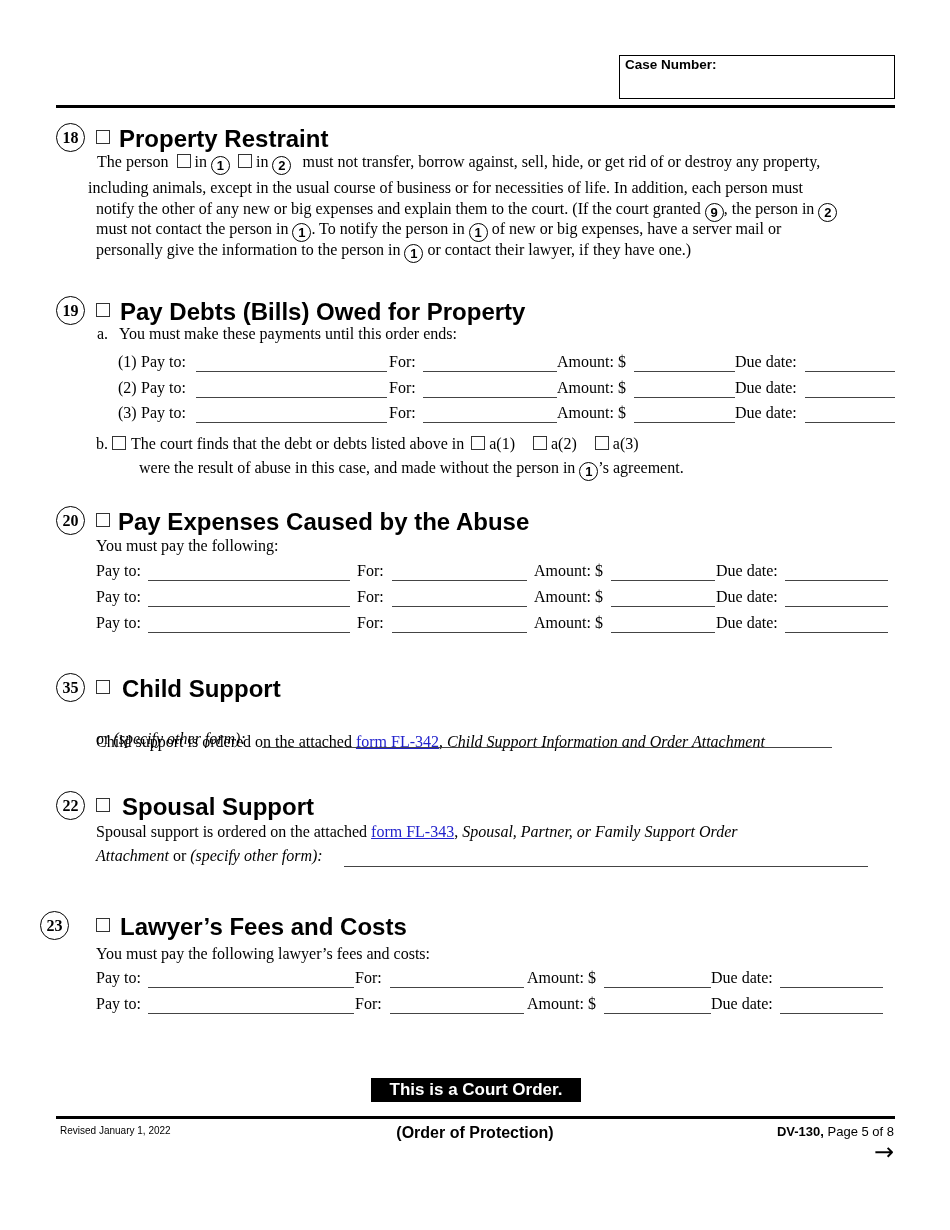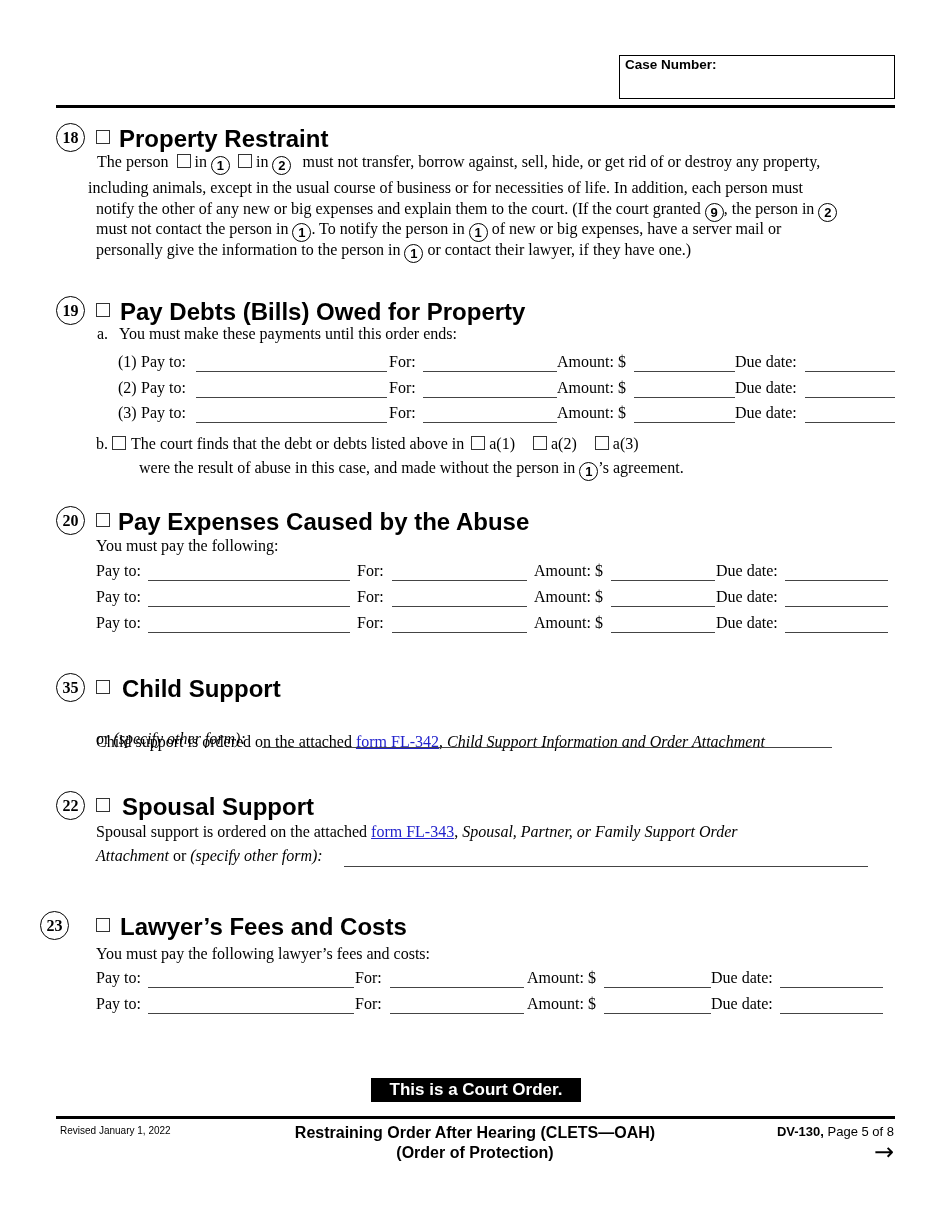--- a/index.html
+++ b/index.html
@@ -226,20 +226,19 @@
       <div class="abs line" style="left:604px;top:1013px;width:107px"></div>
       <div class="abs txt" style="left:711px;top:994px">Due date:</div>
       <div class="abs line" style="left:780px;top:1013px;width:103px"></div>
     </div>
   </div>
 
 <div class="abs court-order">This is a Court Order.</div>
 <div class="abs foot-rule"></div>
 <div class="abs foot-left">Revised January 1, 2022</div>
 <div class="abs foot-center">
-  <div>Restraining Order After Hearing (CLETS—OAH)</div>
   <div>(Order of Protection)</div>
 </div>
 <div class="abs foot-right">
   <b>DV-130,</b>
   <span>Page 5 of 8</span>
 </div>
 <div class="abs foot-arrow">→</div>
 
 </body></html>

